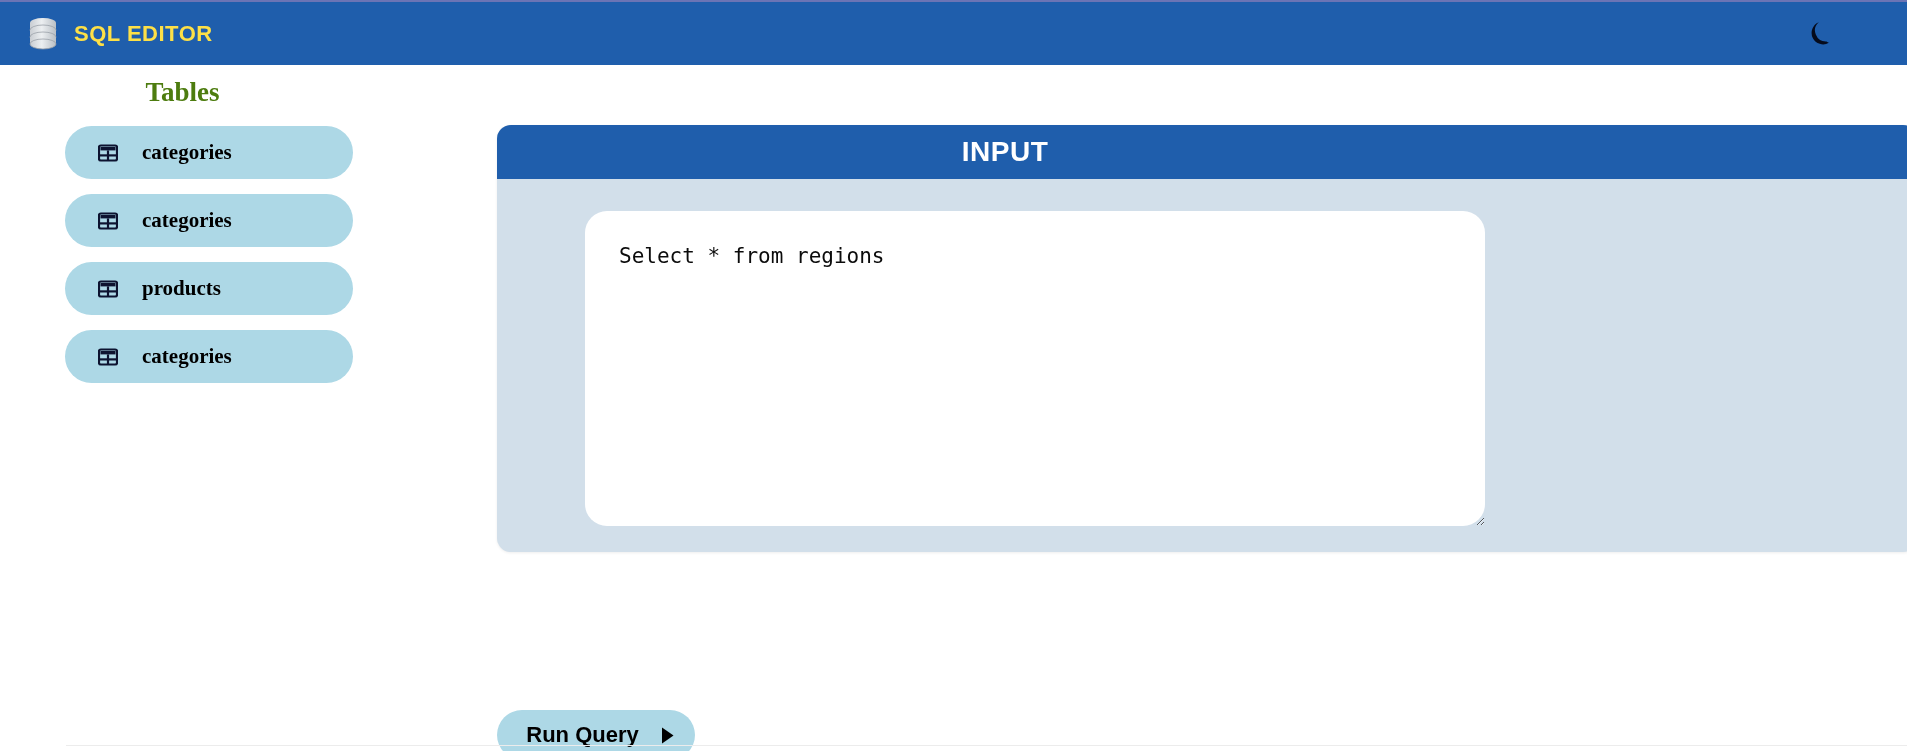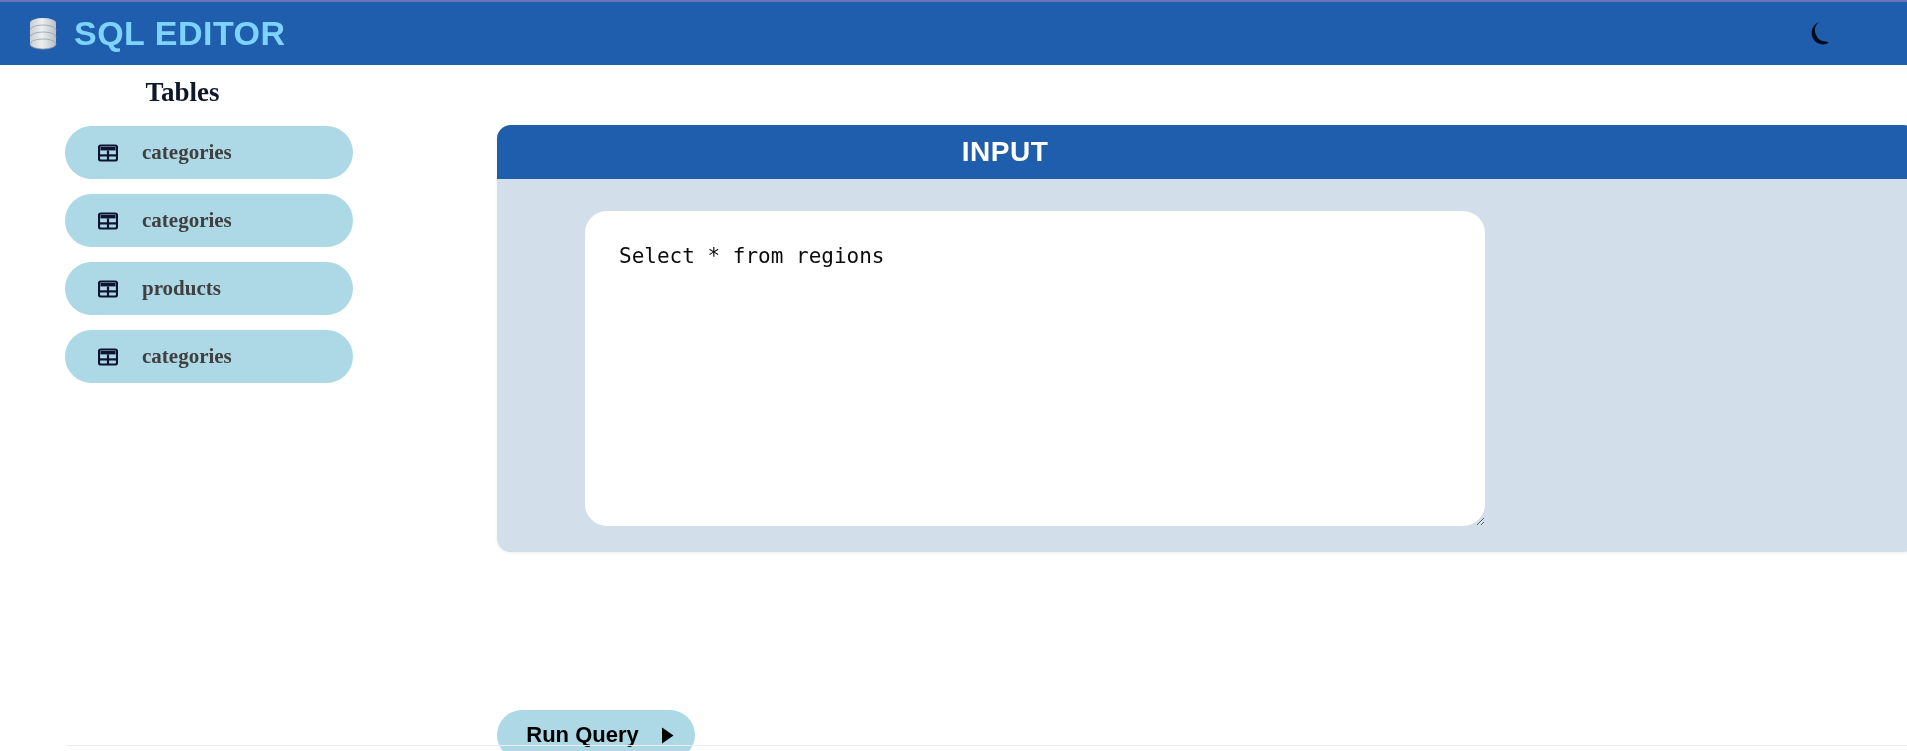--- a/index.html
+++ b/index.html
@@ -26,22 +26,22 @@
     align-items: center;
     padding: 0 28px;
   }
   .appbar-left {
     display: flex;
     align-items: center;
     gap: 16px;
   }
   .db-icon { width: 30px; height: 34px; display: block; }
   .app-title {
-    color: #7dd3fc;
-    font-size: 34px;
+    color: #fde047;
+    font-size: 22px;
     font-weight: bold;
     letter-spacing: 0.5px;
     font-family: "Liberation Sans", sans-serif;
     white-space: nowrap;
   }
   .appbar-spacer { flex: 1 1 auto; }
   .theme-toggle {
     width: 44px; height: 44px;
     display: flex; align-items: center; justify-content: center;
     cursor: pointer;
@@ -64,21 +64,21 @@
     top: 0; left: 0;
     width: 420px;
     height: 686px;
     padding-top: 12px;
   }
   .sidebar-title {
     text-align: center;
     font-family: "Liberation Serif", serif;
     font-weight: bold;
     font-size: 27px;
-    color: #0f172a;
+    color: #4d7c0f;
     width: 355px;
     margin: 0 0 18px 0;
     padding-left: 10px;
   }
   .table-list {
     list-style: none;
     margin: 0;
     padding: 0;
   }
   .table-item {
@@ -91,21 +91,21 @@
     align-items: center;
     padding-left: 33px;
     cursor: pointer;
     gap: 24px;
   }
   .grid-icon { width: 20px; height: 20px; display: block; flex: 0 0 auto; }
   .table-label {
     font-family: "Liberation Serif", serif;
     font-weight: bold;
     font-size: 21px;
-    color: #404040;
+    color: #000000;
     line-height: 1;
   }
 
   
   .input-panel {
     position: absolute;
     top: 60px;
     left: 497px;
     width: 1420px;
     background: #d2dfea;

